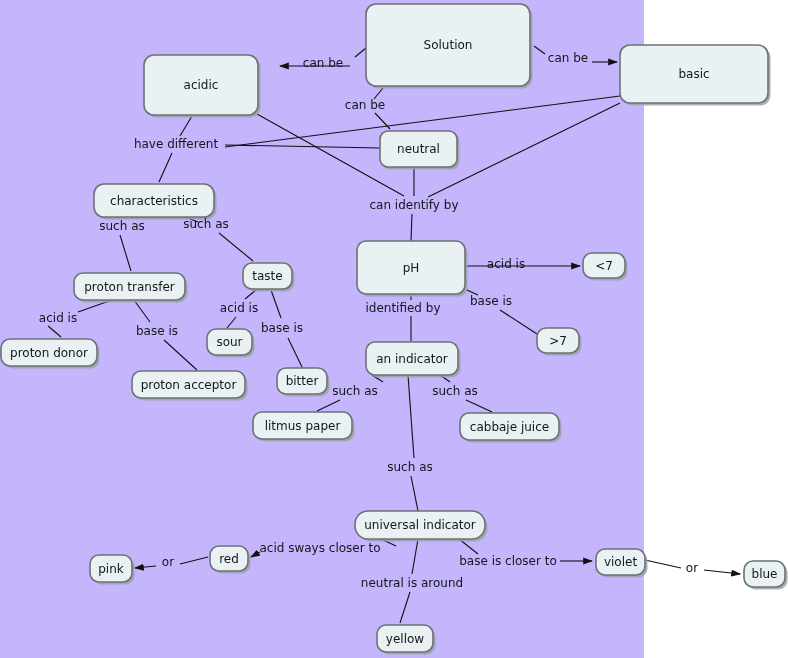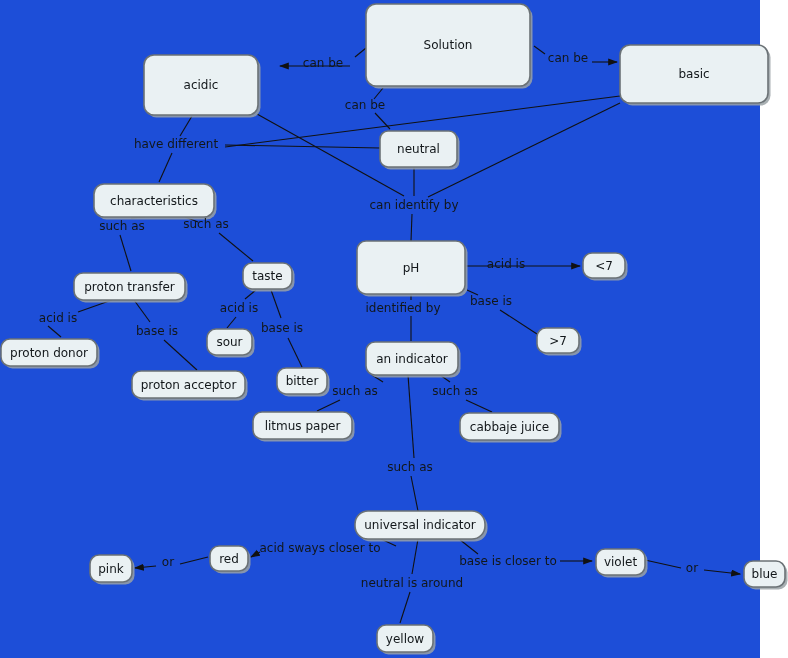--- a/index.html
+++ b/index.html
@@ -8,23 +8,23 @@
     background: #ffffff;
   }
   body {
     width: 788px;
     height: 658px;
     font-family: "DejaVu Sans", "Liberation Sans", sans-serif;
     overflow: hidden;
   }
   #map-root {
     position: relative;
-    width: 760px;
+    width: 644px;
     height: 658px;
-    background: #1d4ed8;
+    background: #c4b5fd;
   }
   svg#concept-map {
     display: block;
     width: 788px;
     height: 658px;
   }
   .node-rect {
     fill: #eaf1f3;
     stroke: #6b7276;
     stroke-width: 1.6;

